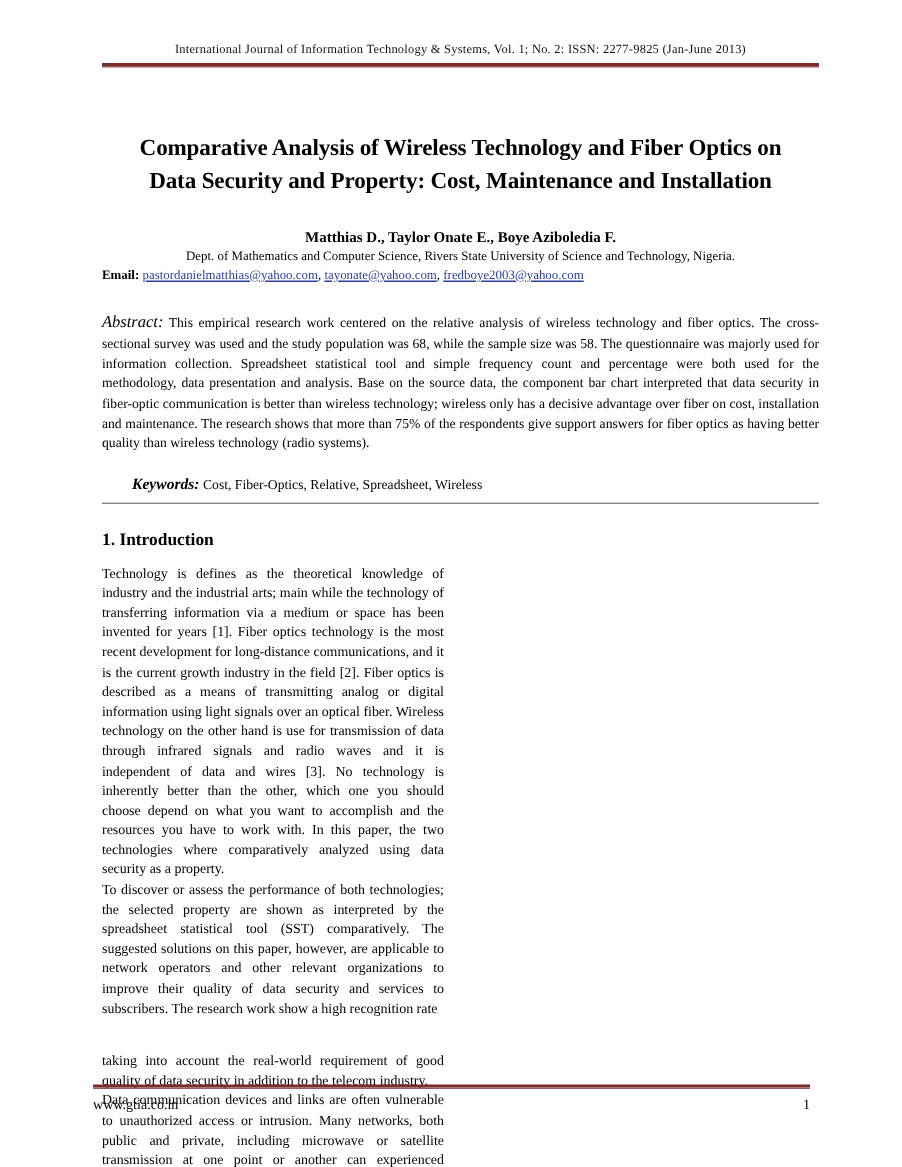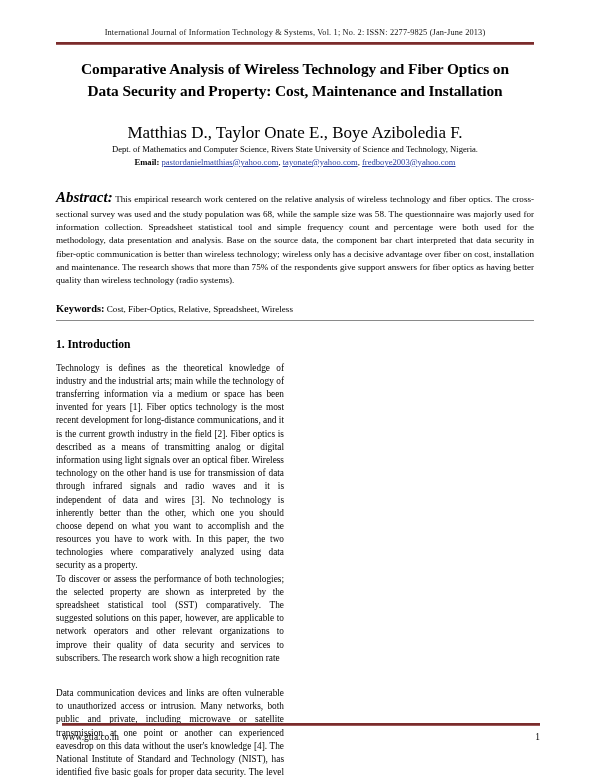--- a/index.html
+++ b/index.html
@@ -12,21 +12,21 @@
     width: 601px;
     height: 778px;
     background: #ffffff;
     box-sizing: border-box;
     font-family: "Liberation Serif", "DejaVu Serif", serif;
     color: #000000;
     overflow: hidden;
   }
   .inner {
     position: absolute;
-    left: 56px;
+    left: 68px;
     top: 0;
     width: 478px;
     height: 778px;
   }
 
   
   .runhead {
     padding-top: 28px;
     text-align: center;
     font-size: 8.3px;
@@ -36,72 +36,73 @@
   }
   .rule-maroon {
     height: 0;
     border-top: 2.1px solid #7a2c2c;
     border-bottom: 0.7px solid #9c5a5a;
     margin-top: 5px;
   }
 
   
   .title {
-    margin: 13px 8px 0 8px;
+    margin: 43px 8px 0 8px;
     text-align: center;
     font-size: 15.4px;
     font-weight: bold;
     line-height: 1.42;
     letter-spacing: -0.1px;
   }
 
   
   .authors {
     margin-top: 21px;
     text-align: center;
-    font-size: 17px;
-    font-weight: normal;
+    font-size: 10px;
+    font-weight: bold;
   }
   .affil {
     text-align: center;
     font-size: 8.6px;
     line-height: 1.5;
   }
   .emailline {
-    text-align: center;
     font-size: 8.6px;
     line-height: 1.5;
   }
   .emailline .lbl { font-weight: bold; }
   .emailline a {
     color: #2b3fa0;
     text-decoration: underline;
   }
 
   
   .abstract {
     margin-top: 17px;
     font-size: 9.1px;
     line-height: 1.47;
     text-align: justify;
     text-justify: inter-word;
   }
   .abstract .kw {
-    font-weight: bold;
+    font-weight: normal;
     font-style: italic;
-    font-size: 15px;
+    font-size: 11px;
   }
   .keywords {
     margin-top: 13px;
     font-size: 9.1px;
     line-height: 1.47;
   }
   .keywords .kw {
     font-weight: bold;
+    font-style: italic;
     font-size: 10.4px;
+    margin-left: 20px;
   }
   .accepted {
     margin-top: 12px;
     text-align: center;
     font-size: 10.2px;
   }
   .rule-thin {
     margin-top: 4px;
     height: 0;
     border-top: 1px solid #8a8a8a;
@@ -190,20 +191,21 @@
 
     <div class="cols">
 
       <div class="col">
         <h2 class="sec">1. Introduction</h2>
         <p>Technology is defines as the theoretical knowledge of industry and the industrial arts; main while the technology of transferring information via a medium or space has been invented for years [1]. Fiber optics technology is the most recent development for long-distance communications, and it is the current growth industry in the field [2]. Fiber optics is described as a means of transmitting analog or digital information using light signals over an optical fiber. Wireless technology on the other hand is use for transmission of data through infrared signals and radio waves and it is independent of data and wires [3]. No technology is inherently better than the other, which one you should choose depend on what you want to accomplish and the resources you have to work with. In this paper, the two technologies where comparatively analyzed using data security as a property.</p>
         <p>To discover or assess the performance of both technologies; the selected property are shown as interpreted by the spreadsheet statistical tool (SST) comparatively. The suggested solutions on this paper, however, are applicable to network operators and other relevant organizations to improve their quality of data security and services to subscribers. The research work show a high recognition rate</p>
       </div>
 
       <div class="col">
+        <p>taking into account the real-world requirement of good quality of data security in addition to the telecom industry.</p>
         <p>Data communication devices and links are often vulnerable to unauthorized access or intrusion. Many networks, both public and private, including microwave or satellite transmission at one point or another can experienced eavesdrop on this data without the user's knowledge [4]. The National Institute of Standard and Technology (NIST), has identified five basic goals for proper data security.  The level of security depends on the value of security in a given application. The measures can be implemented in host computers, terminals, modems, special security devices, and even transmission facilities [5]. Glo1 is a brand new cutting edge cable system build with cutting edge technology backed by rich expertise of Globacom. Glo1 also has a highly reliable and data security system any means-technical, operational or managerial-for keeping private, the information contained in data that are transmitted, stored, or processed in computer system [6]. In industries where flow parameters, like level, pressure and flow are measured</p>
       </div>
 
     </div>
   </div>
 
   <div class="footer">
     <div class="rule"></div>
     <div class="fbar">
       <span>www.gtia.co.in</span>

